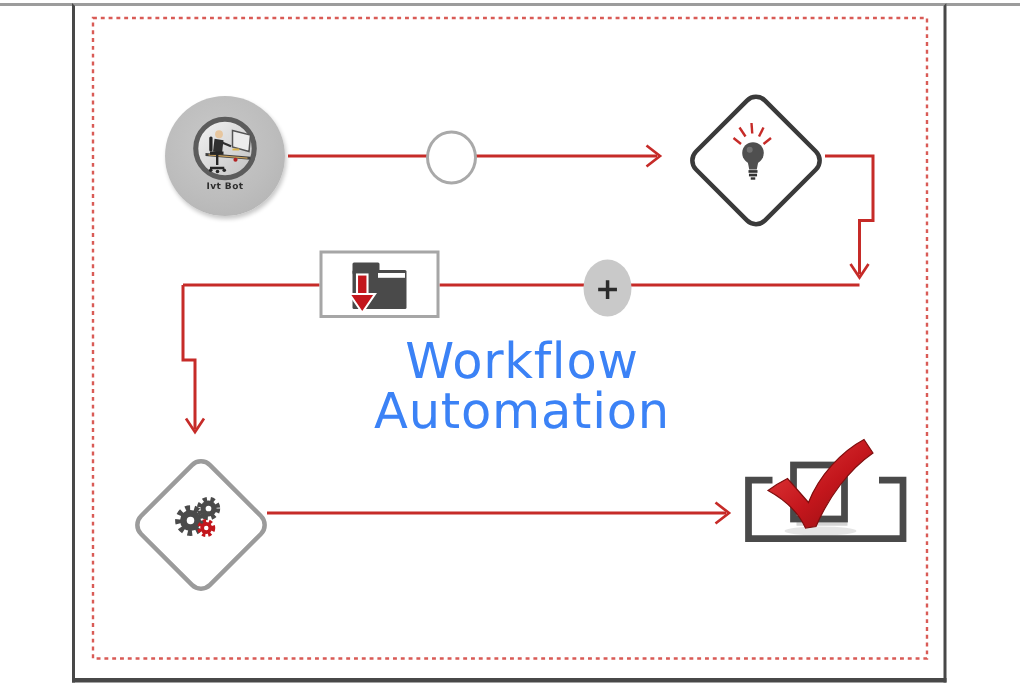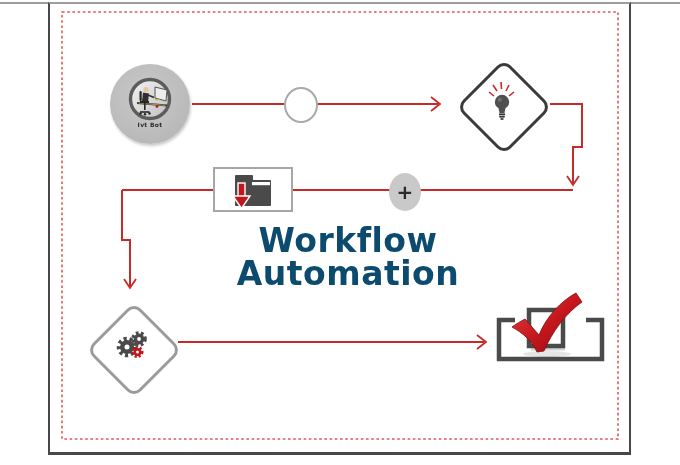--- a/index.html
+++ b/index.html
@@ -29,21 +29,21 @@
   .gears-svg{left:106px;top:322px;width:50px;height:50px;}
 
   .folder-box{left:213px;top:167px;width:80px;height:45px;background:#fff;
       border:2.5px solid #a6a6a6;display:flex;align-items:center;justify-content:center;}
   .plus-node{left:389px;top:173px;width:32px;height:38px;border-radius:50%;background:#c9c9c9;
       display:flex;align-items:center;justify-content:center;
       font-size:20px;font-weight:700;color:#2b2b2b;line-height:1;}
   .check-svg{left:495px;top:288px;width:113px;height:80px;}
 
   .title{position:absolute;left:173px;top:224px;width:350px;text-align:center;
-      font-size:33px;font-weight:bold;color:#0c4a6e;line-height:33px;letter-spacing:.5px;}
+      font-size:33px;font-weight:normal;color:#3b82f6;line-height:33px;letter-spacing:.5px;}
 </style>
 </head>
 <body>
 
 <div class="stage">
   <div class="top-hairline"></div>
   <div class="frame"></div>
 
   <svg class="overlay" viewBox="0 0 680 465">
     <rect x="62" y="12" width="556" height="427" fill="none" style="stroke:var(--dotted-red)" stroke-width="1.6" stroke-dasharray="2.6 2.6"></rect>

